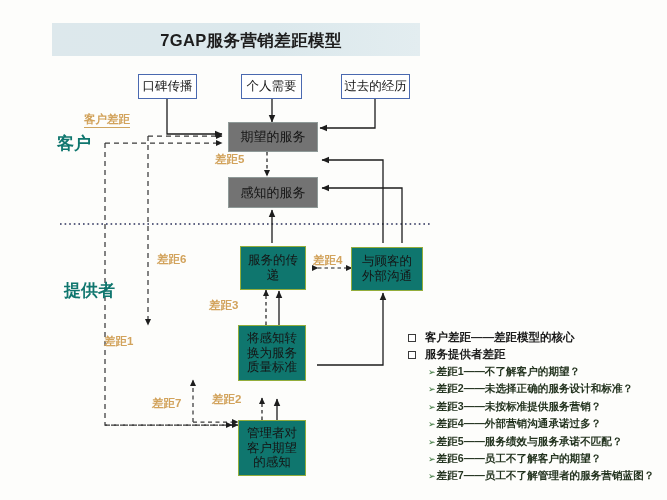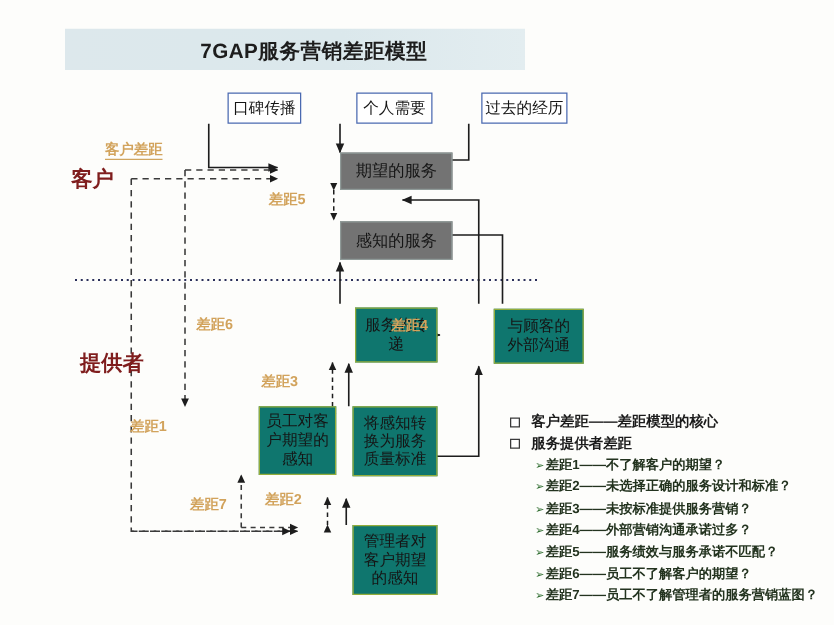--- a/index.html
+++ b/index.html
@@ -59,21 +59,20 @@
   .box {
     position: absolute;
     box-sizing: border-box;
     display: flex;
     align-items: center;
     justify-content: center;
     text-align: center;
     line-height: 1.18;
     color: #151515;
     background: #ffffff;
-    margin-left: 44px;
   }
   .box-blue {
     border: 1.4px solid #4a69b0;
     font-size: 12.5px;
     background: #ffffff;
   }
   .box-teal {
     border: 1.2px solid #8f9a98;
     background: #737373;
     font-size: 13px;
@@ -81,21 +80,21 @@
   .box-olive {
     border: 1.8px solid #93ad3b;
     background: #0f766e;
     font-size: 12.5px;
     justify-content: flex-end;
   }
 
   
   .role-label {
     position: absolute;
-    color: #7f1d1d;
+    color: #0f766e;
     font-weight: 700;
     font-size: 17px;
     line-height: 1.25;
     text-align: center;
     white-space: nowrap;
   }
 
   
   .gap-label {
     position: absolute;
@@ -245,23 +244,20 @@
   </div>
 
   <div class="box box-olive" style="left:240px; top:246px; width:66px; height:44px; padding:0 4px;">
     <span>服务的传递</span>
   </div>
 
   <div class="box box-olive" style="left:351px; top:247px; width:72px; height:44px; padding:0 4px;">
     <span>与顾客的外部沟通</span>
   </div>
 
-  <div class="box box-olive" style="left:163px; top:325px; width:62px; height:55px; padding:0 3px;">
-    <span>员工对客户期望的感知</span>
-  </div>
 
   <div class="box box-olive" style="left:238px; top:325px; width:68px; height:56px; padding:0 3px;">
     <span>将感知转换为服务质量标准</span>
   </div>
 
   <div class="box box-olive" style="left:238px; top:420px; width:68px; height:56px; padding:0 3px;">
     <span>管理者对客户期望的感知</span>
   </div>
 
   <div class="role-label" style="left:57px; top:133px;">客户</div>

